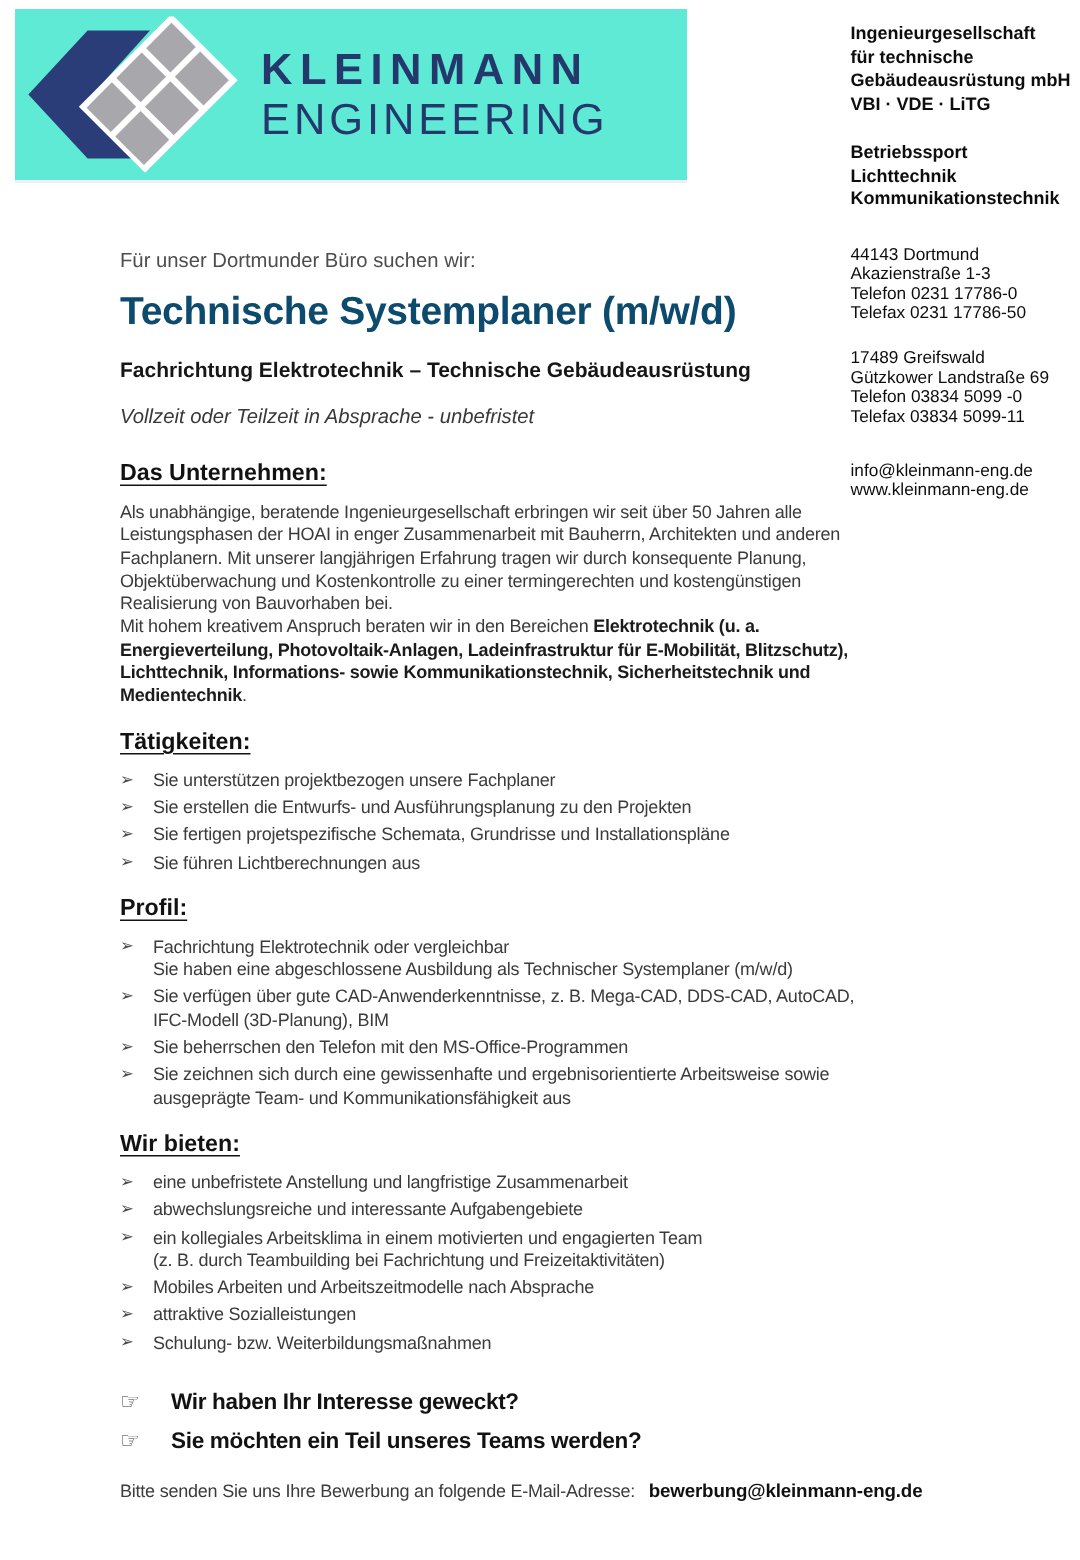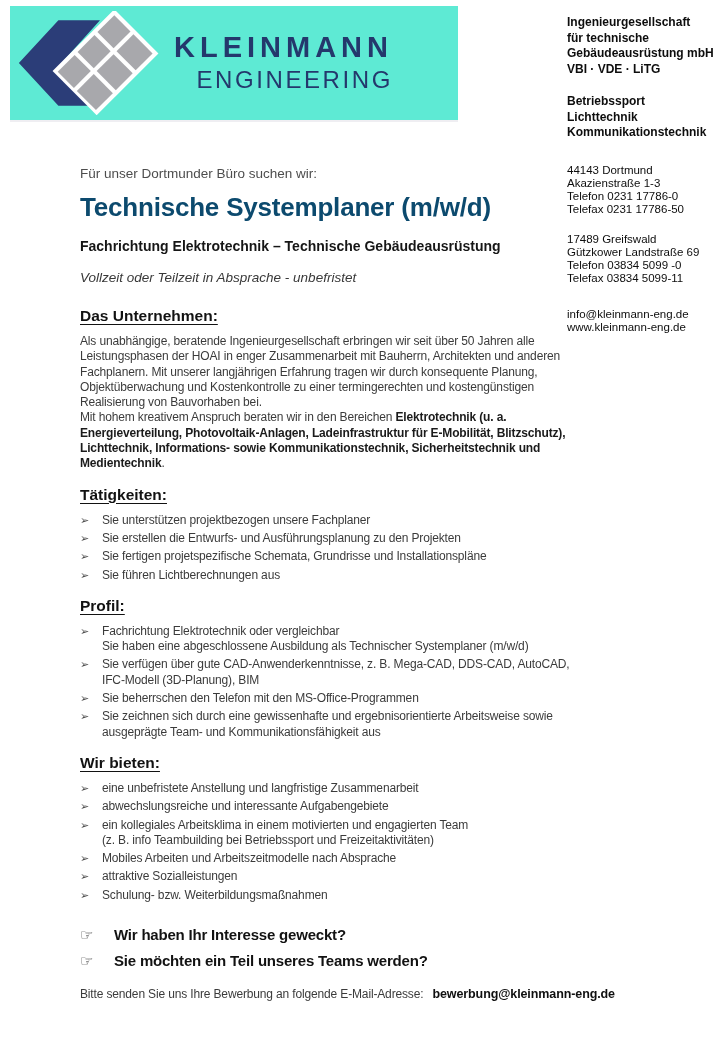--- a/index.html
+++ b/index.html
@@ -26,21 +26,21 @@
     background:#5eead4;
     border-bottom:2px solid #efeef2;
     display:flex;align-items:center;
   }
   .logo-mark{flex:0 0 150px;height:104px;margin-left:2px;}
   .logo-text{margin-left:12px;color:var(--navy-text);}
   .logo-line1{
     font-size:29px;font-weight:700;letter-spacing:5px;line-height:34px;
   }
   .logo-line2{
-    font-size:24px;font-weight:400;letter-spacing:2.6px;line-height:32px;text-align:right;
+    font-size:29px;font-weight:400;letter-spacing:2.6px;line-height:32px;text-align:right;
   }
 
   
   .masthead{
     position:absolute;left:567px;top:15px;width:178px;
     font-size:11.5px;line-height:13px;color:#0d0d0d;
   }
   .sb-block{margin-bottom:15px;}
   .sb-bold div{font-weight:700;font-size:12px;line-height:15.5px;}
   .mb-lg{margin-bottom:23px;}
@@ -233,21 +233,21 @@
         <li>
             <span class="bullet-glyph">➢</span>
             <span class="bl-text">
               <div>abwechslungsreiche und interessante Aufgabengebiete</div>
             </span>
           </li>
         <li>
             <span class="bullet-glyph">➢</span>
             <span class="bl-text">
               <div>ein kollegiales Arbeitsklima in einem motivierten und engagierten Team</div>
-              <div>(z. B. info Teambuilding bei Betriebssport und Freizeitaktivitäten)</div>
+              <div>(z. B. durch Teambuilding bei Fachrichtung und Freizeitaktivitäten)</div>
             </span>
           </li>
         <li>
             <span class="bullet-glyph">➢</span>
             <span class="bl-text">
               <div>Mobiles Arbeiten und Arbeitszeitmodelle nach Absprache</div>
             </span>
           </li>
         <li>
             <span class="bullet-glyph">➢</span>

